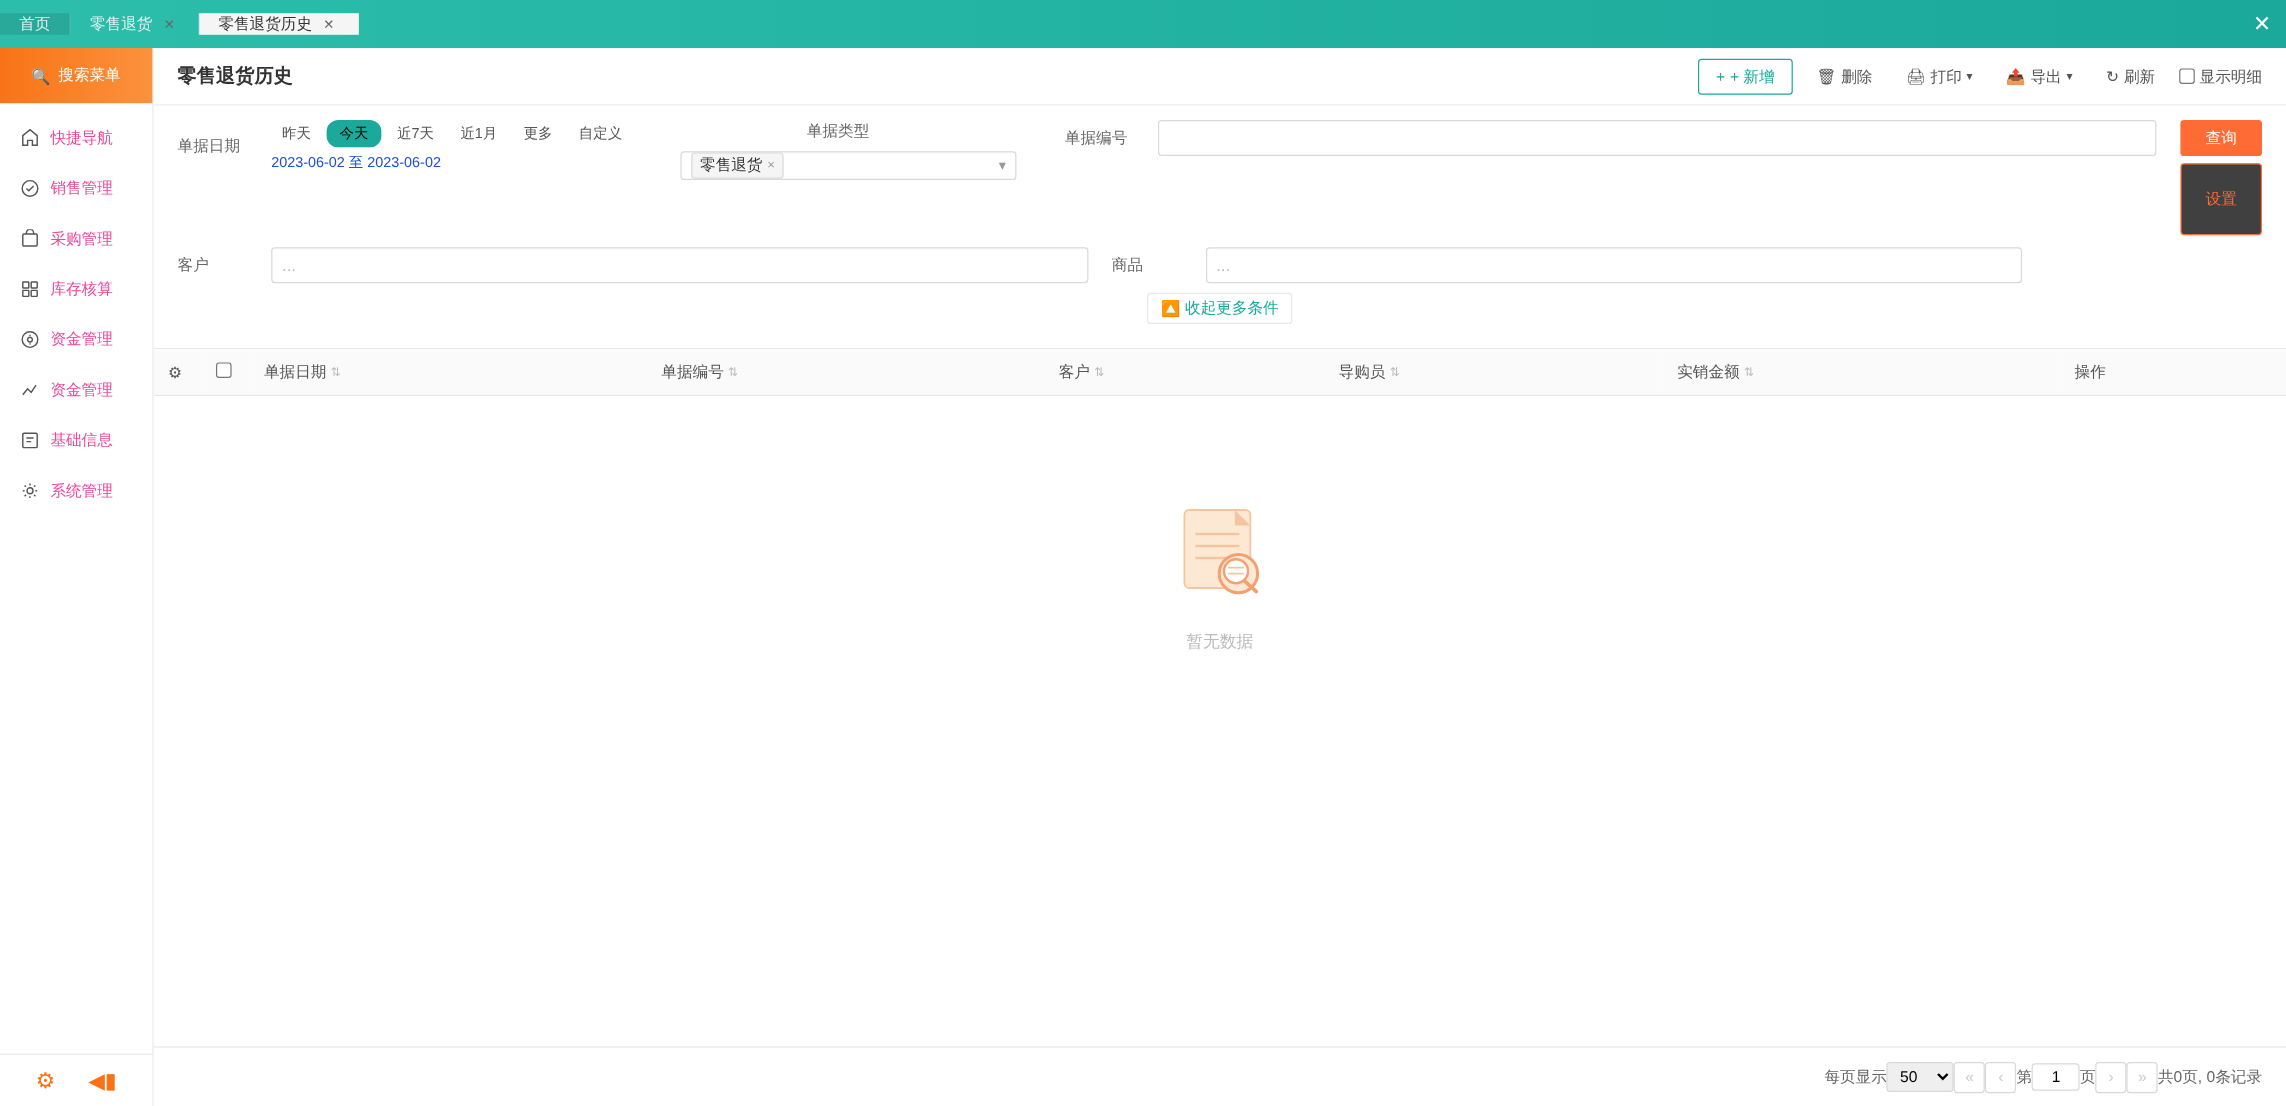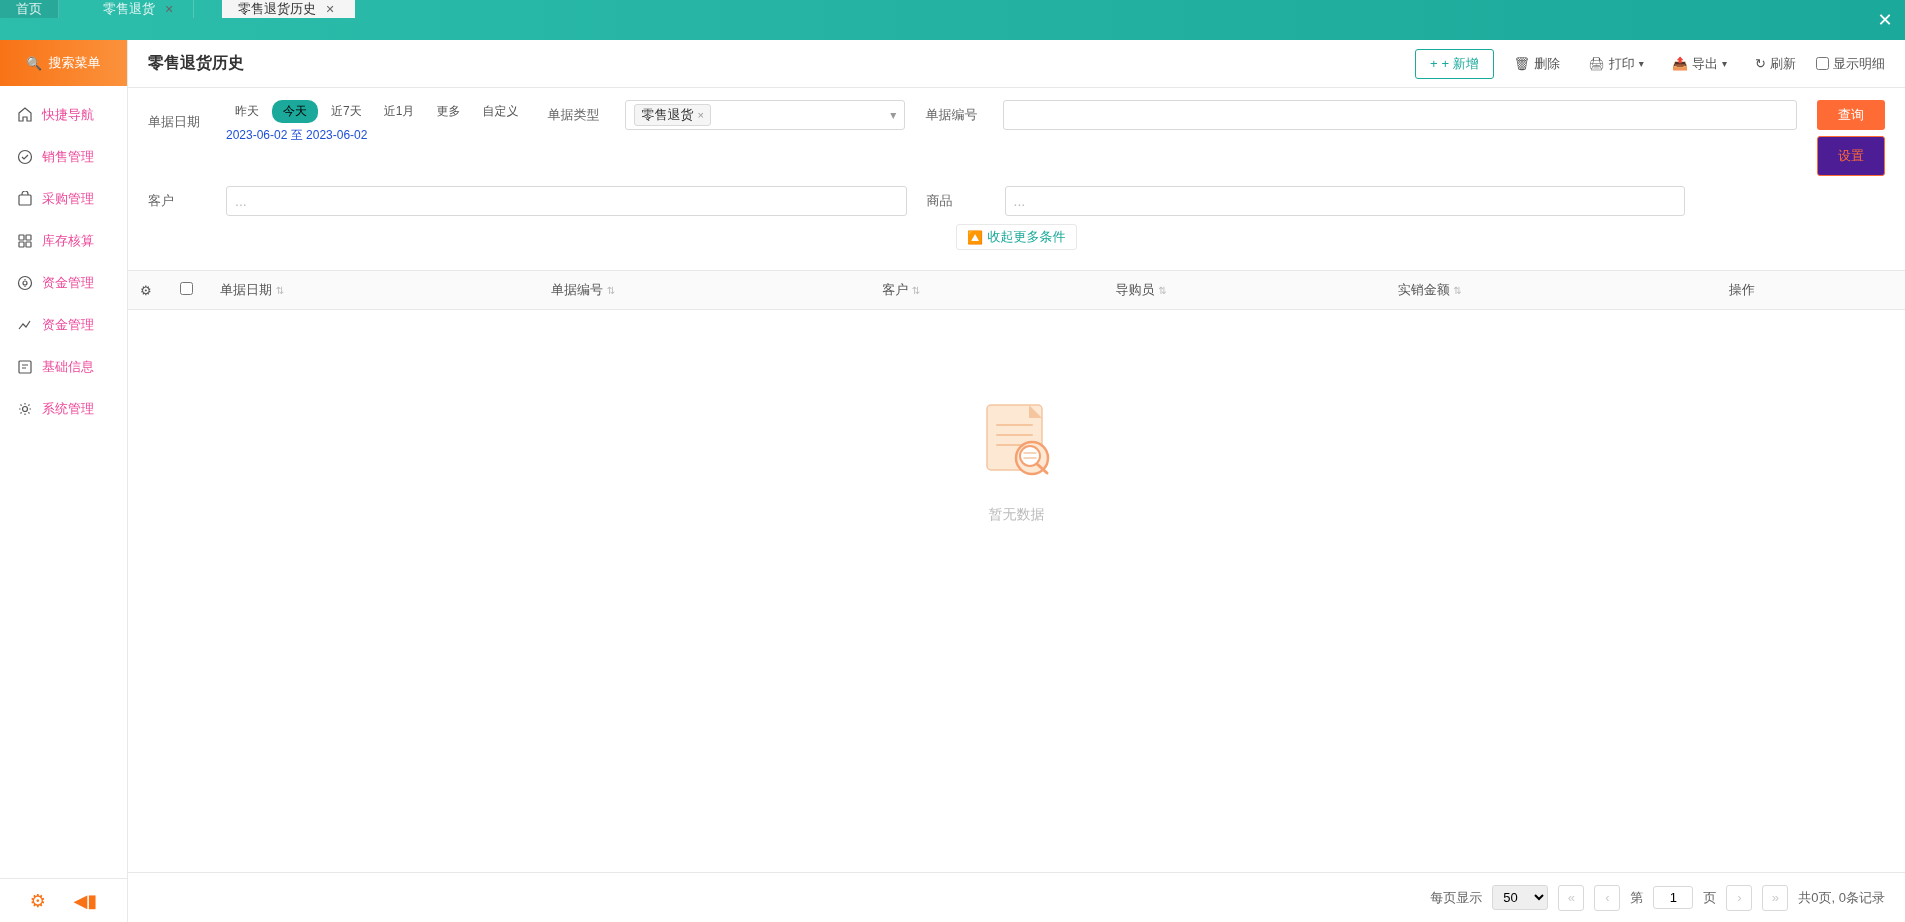--- a/index.html
+++ b/index.html
@@ -9,24 +9,23 @@
     .top-bar {
       height: 40px;
       background: linear-gradient(90deg, #2dbdab 0%, #1aa99a 100%);
       display: flex;
       align-items: center;
       padding: 0 0 0 0;
       flex-shrink: 0;
     }
     .top-bar .tabs-area {
       display: flex;
-      align-items: flex-start;
+      align-items: center;
       height: 100%;
       flex: 1;
-      gap: 28px;
     }
     .tab-item {
       display: flex;
       align-items: center;
       padding: 0 16px;
       color: rgba(255,255,255,0.85);
       cursor: pointer;
       font-size: 13px;
       border-right: 1px solid rgba(255,255,255,0.2);
       white-space: nowrap;
@@ -167,24 +166,24 @@
       background: #ff6b35;
       color: white;
       border: none;
       padding: 6px 20px;
       border-radius: 3px;
       cursor: pointer;
       font-size: 13px;
       font-weight: 500;
     }
     .btn-settings {
-      background: #4c1d95;
+      background: #404040;
       color: #ff6b35;
       border: 1px solid #ff6b35;
-      padding: 10px 20px;
+      padding: 20px 20px;
       border-radius: 3px;
       cursor: pointer;
       font-size: 13px;
     }
     .checkbox-label {
       display: flex;
       align-items: center;
       gap: 4px;
       cursor: pointer;
       color: #555;
@@ -300,21 +299,20 @@
 
     
     .pagination-bar {
       height: 50px;
       background: #fff;
       border-top: 1px solid #e8e8e8;
       display: flex;
       align-items: center;
       justify-content: flex-end;
       padding: 0 20px;
-      gap: 10px;
       flex-shrink: 0;
     }
     .pagination-label { color: #666; font-size: 13px; }
     .pagination-select {
       border: 1px solid #d9d9d9;
       border-radius: 3px;
       padding: 3px 6px;
       font-size: 13px;
       cursor: pointer;
     }
@@ -538,21 +536,21 @@
               <span class="date-quick-btn active">今天</span>
               <span class="date-quick-btn">近7天</span>
               <span class="date-quick-btn">近1月</span>
               <span class="date-quick-btn">更多</span>
               <span class="date-quick-btn">自定义</span>
             </div>
             <div style="font-size:12px; color:#1d4ed8;">2023-06-02 至 2023-06-02</div>
           </div>
         </div>
 
-        <div class="filter-cell" style="flex-shrink:0; min-width:320px;">
+        <div class="filter-cell" style="flex-shrink:0; min-width:320px;flex-direction:column;">
           <span class="filter-cell-label">单据类型</span>
           <div class="filter-select" style="flex:1; gap:6px;">
             <span class="tag-item">
               <span>零售退货</span>
               <span class="tag-close">×</span>
             </span>
             <span class="filter-dropdown-arrow">▾</span>
           </div>
         </div>
 

